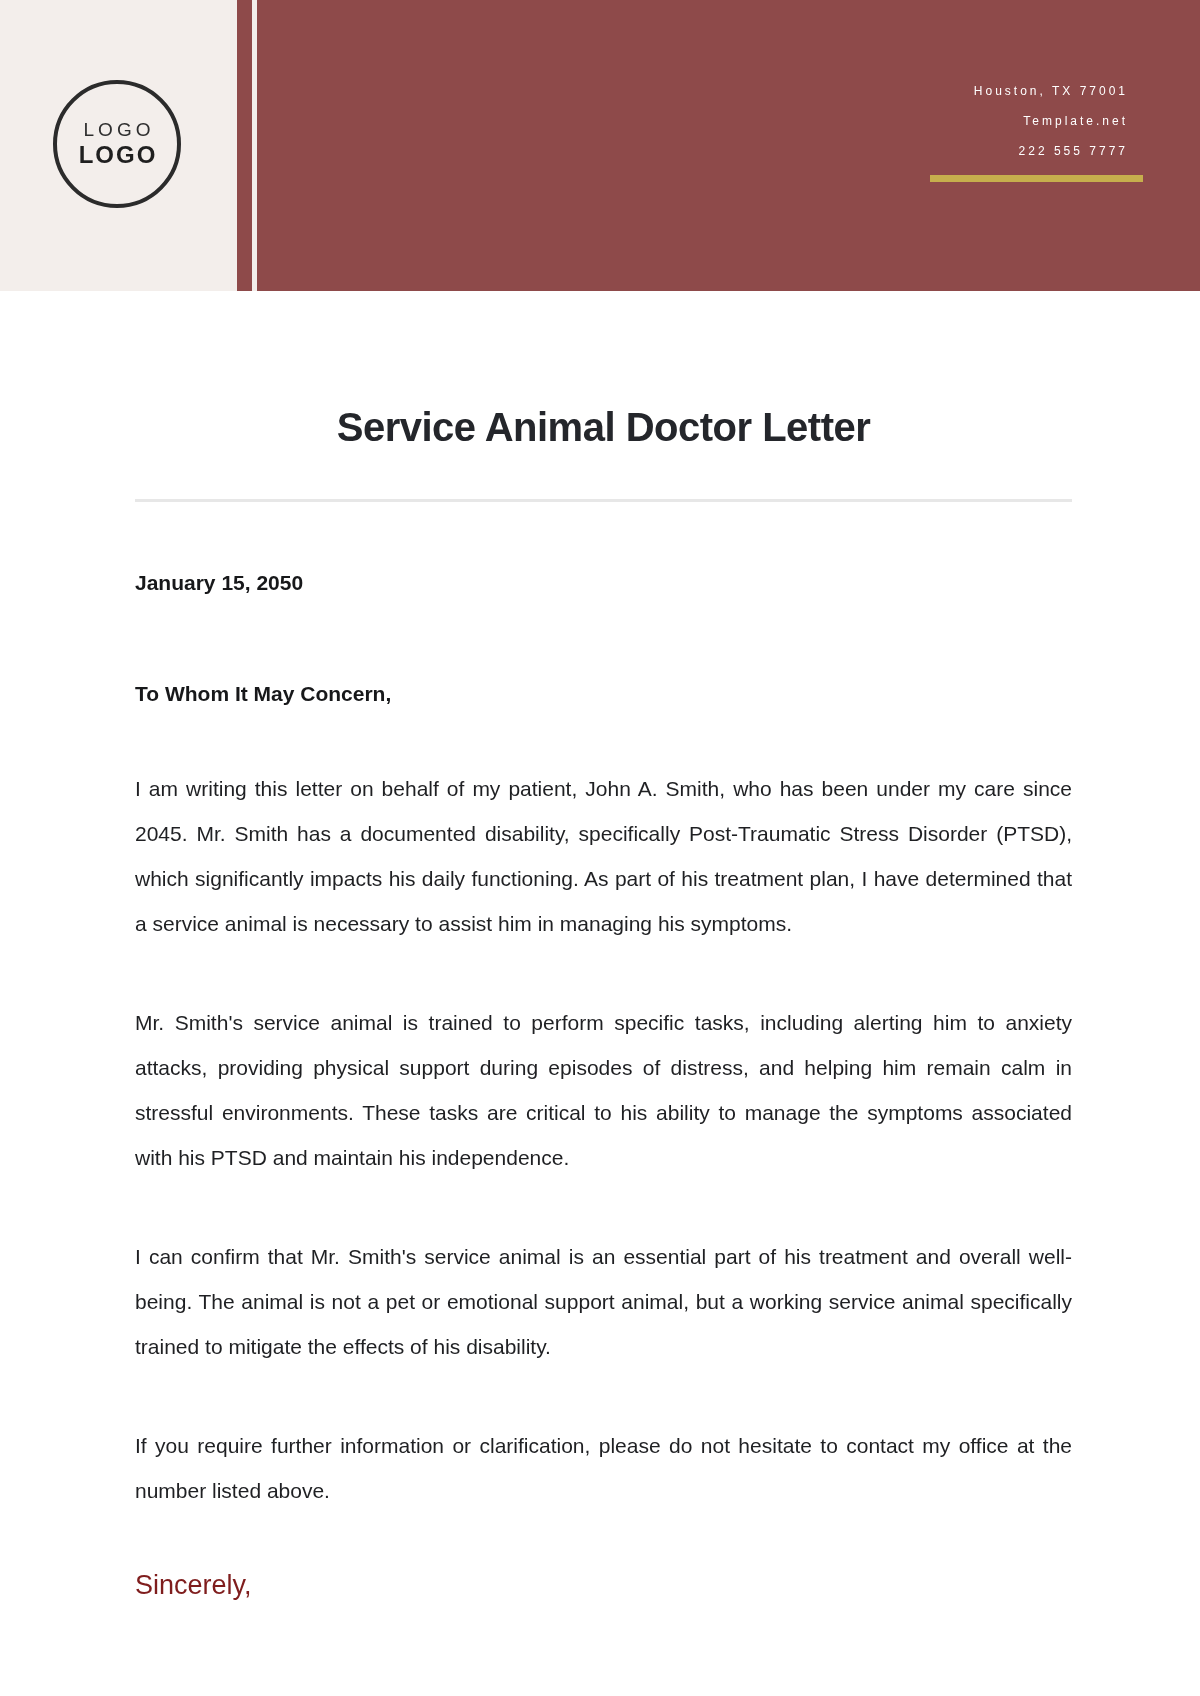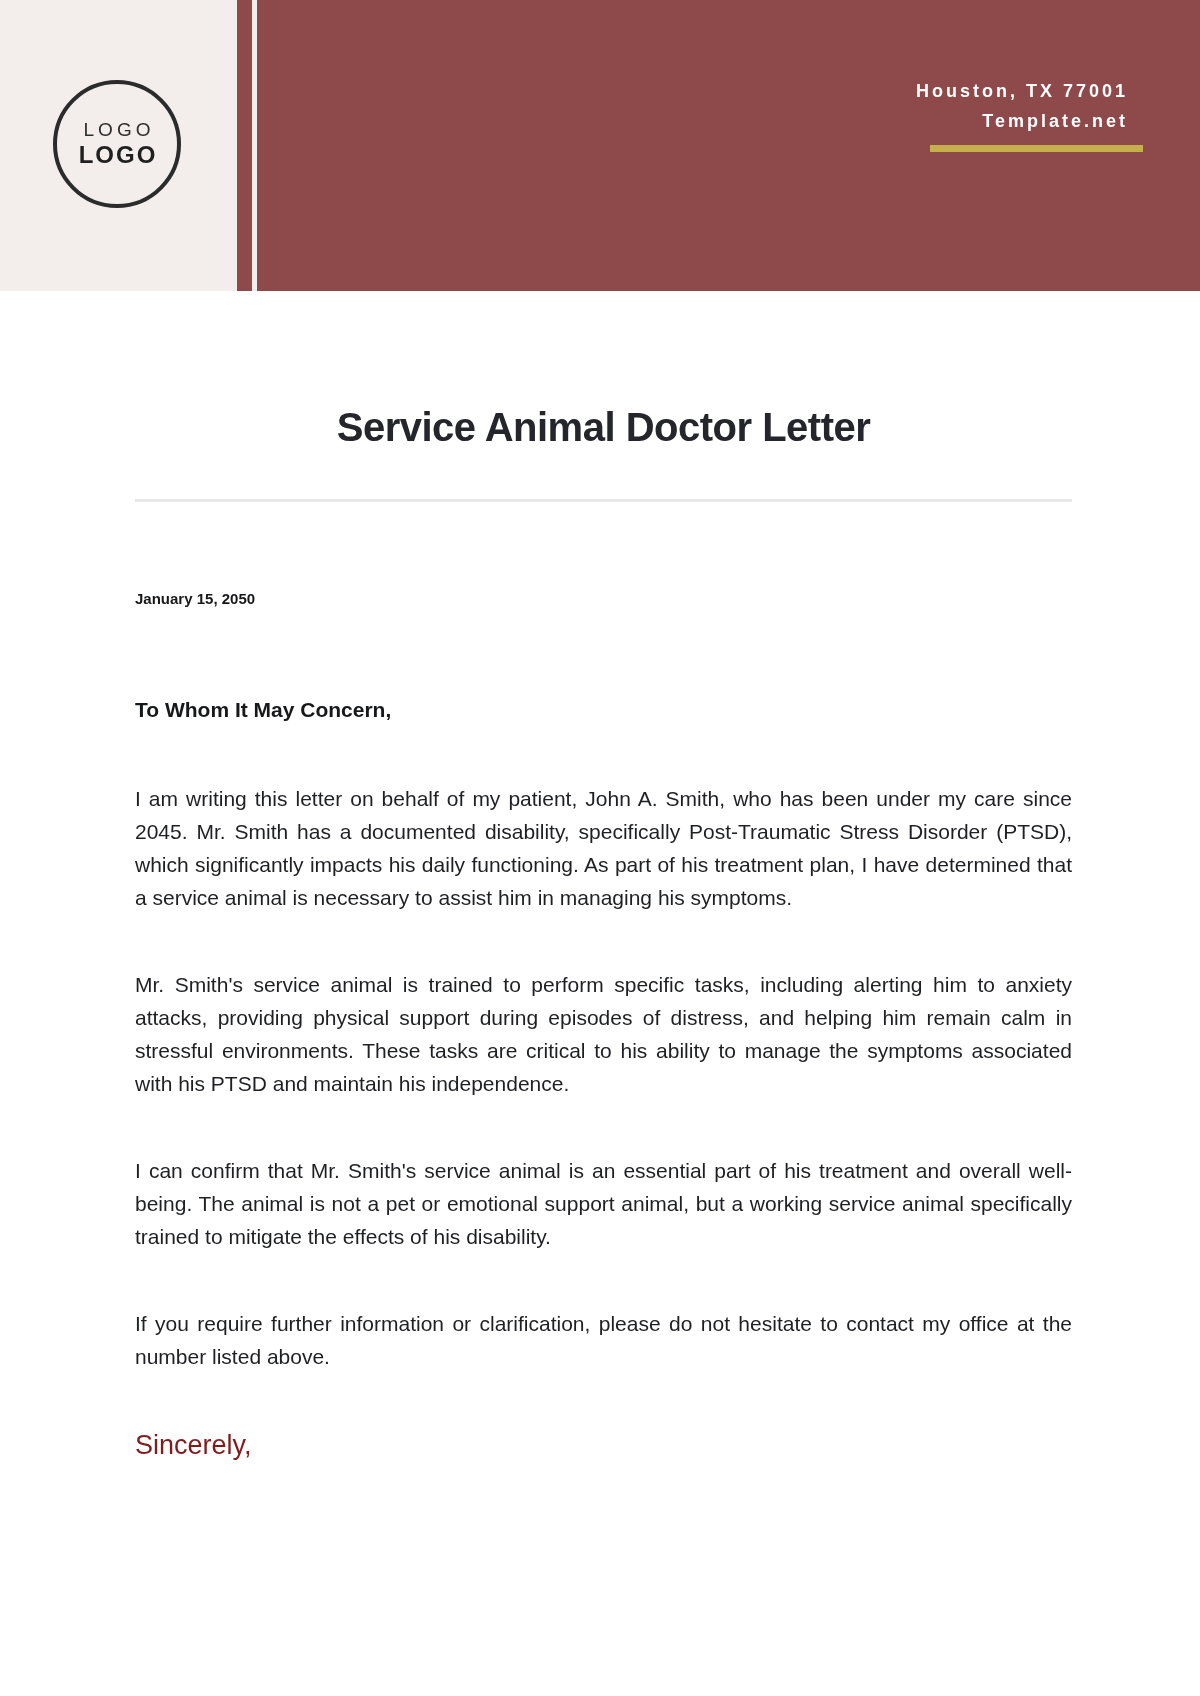--- a/index.html
+++ b/index.html
@@ -31,48 +31,48 @@
     font-size: 24px; font-weight: 700; letter-spacing: 2px;
     color: #1f1f1f; text-indent: 2px; line-height: 1.15;
   }
   .stripe { width: 15px; height: 100%; background: #8e4a4a; flex: 0 0 auto; }
   .stripe-gap { width: 5px; height: 100%; background: #f3eeeb; flex: 0 0 auto; }
   .main-block {
     flex: 1 1 auto; height: 100%; background: #8e4a4a;
     padding: 76px 72px 0 0; text-align: right;
   }
   .contact-line {
-    color: #ffffff; font-size: 18px; line-height: 30px;
-    letter-spacing: 3px; font-weight: 700; white-space: nowrap;
+    color: #ffffff; font-size: 12px; line-height: 30px;
+    letter-spacing: 3px; font-weight: 400; white-space: nowrap;
   }
   .gold-bar {
     width: 213px; height: 7px; background: #c6af4d;
     margin: 9px -15px 0 auto;
   }
 
   
   .content { padding: 0 128px 0 135px; }
   .letter-title {
     padding-top: 112px;
     font-size: 40px; line-height: 48px; font-weight: 700;
     letter-spacing: -0.5px; text-align: center; color: #24262b;
   }
   .title-divider {
     margin-top: 48px; height: 3px; background: #e7e7e7; width: 100%;
   }
   .date-line {
-    margin-top: 78px; font-size: 15px; line-height: 37px;
+    margin-top: 62px; font-size: 21px; line-height: 37px;
     font-weight: 700; color: #17181a;
   }
   .salutation {
     margin-top: 74px; font-size: 21px; line-height: 37px;
     font-weight: 700; color: #17181a;
   }
   .para {
-    margin-top: 54px; font-size: 21px; line-height: 33px;
+    margin-top: 54px; font-size: 21px; line-height: 45px;
     text-align: justify; color: #1f2023;
   }
   .closing {
     margin-top: 54px; font-size: 27px; line-height: 37px; color: #7f1d1d;
   }
 </style>
 </head>
 <body>
 
 <div class="page">
@@ -82,20 +82,21 @@
       <div class="logo-circle">
         <div class="logo-your">LOGO</div>
         <div class="logo-logo">LOGO</div>
       </div>
     </div>
     <div class="stripe"></div>
     <div class="stripe-gap"></div>
     <div class="main-block">
       <div class="contact-line">Houston, TX 77001</div>
       <div class="contact-line">Template.net</div>
+      <div class="contact-line">222 555 7777</div>
       <div class="gold-bar"></div>
     </div>
   </div>
 
   <div class="content">
     <div class="letter-title">Service Animal Doctor Letter</div>
     <div class="title-divider"></div>
     <div class="date-line">January 15, 2050</div>
     <div class="salutation">To Whom It May Concern,</div>
     <div class="para">I am writing this letter on behalf of my patient, John A. Smith, who has been under my care since 2045. Mr. Smith has a documented disability, specifically Post-Traumatic Stress Disorder (PTSD), which significantly impacts his daily functioning. As part of his treatment plan, I have determined that a service animal is necessary to assist him in managing his symptoms.</div>

